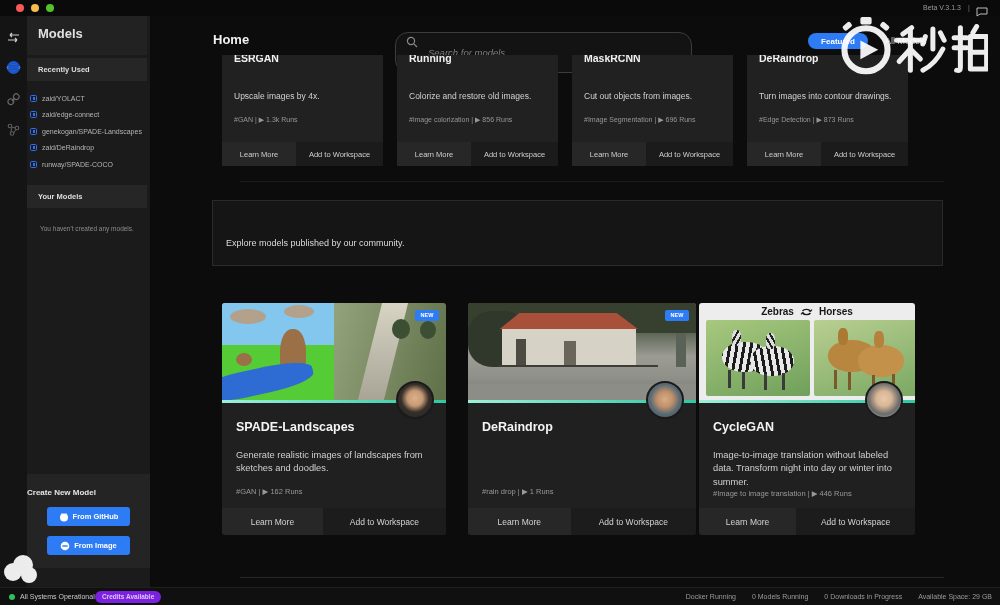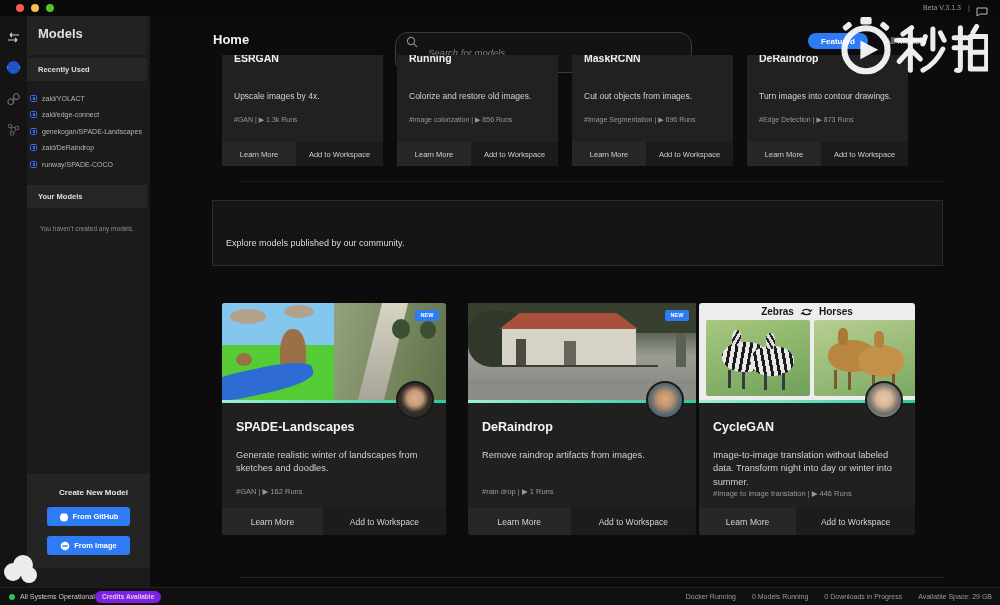--- a/index.html
+++ b/index.html
@@ -19,21 +19,21 @@
   .rail-ic { left:6px; width:15px; height:15px; display:flex; align-items:center; justify-content:center; }
   .panel { left:27px; top:16px; width:123px; height:571px; background:#1b1b1b; }
   .panel-top { left:27px; top:16px; width:120px; height:39px; background:#222; }
   .sb-title { left:38px; top:26px; font-size:13px; font-weight:bold; color:#e0e0e0; }
   .sb-header { left:27px; width:120px; height:23px; background:#262626; color:#dedede; font-size:7.5px; font-weight:bold; line-height:23px; padding-left:11px; }
   .sb-item { left:30px; width:118px; height:16px; display:flex; align-items:center; gap:5px; color:#b5b5b5; font-size:7px; cursor:pointer; }
   .mod-ic { width:7px; height:7px; border:1px solid #2d6ff0; border-radius:1.5px; position:relative; flex:0 0 auto; }
   .mod-ic:after { content:""; position:absolute; left:1.5px; top:1.5px; width:2.5px; height:2.5px; background:#2d6ff0; }
   .empty-msg { left:40px; top:225px; font-size:6.5px; color:#8d8d8d; }
   .create-panel { left:27px; top:474px; width:123px; height:94px; background:#242424; }
-  .create-title { left:27px; top:488px; width:133px; text-align:center; font-size:8px; font-weight:bold; color:#e6e6e6; }
+  .create-title { left:27px; top:488px; width:133px; text-align:left; font-size:8px; font-weight:bold; color:#e6e6e6; }
   .blue-btn { left:47px; width:83px; height:19px; background:#2d7bf5; border:none; border-radius:3px; color:#fff; font-size:7.5px; font-weight:bold; font-family:"Liberation Sans",sans-serif; display:flex; align-items:center; justify-content:center; gap:4px; cursor:pointer; }
 
   
   .home { left:213px; top:32px; font-size:13px; font-weight:bold; color:#f2f2f2; }
   .search { left:395px; top:32px; width:297px; height:41px; background:#131313; border:1px solid #3c3c3c; border-radius:13px; color:#aaa; font-size:9.5px; font-style:italic; padding-left:32px; font-family:"Liberation Sans",sans-serif; outline:none; }
   .search::placeholder { color:#7d7d7d; }
   .search-ic { left:406px; top:34px; }
   .pill { left:808px; top:33px; width:60px; height:16px; background:#2d7bf5; border:none; border-radius:8px; color:#fff; font-size:8px; font-weight:bold; cursor:pointer; font-family:"Liberation Sans",sans-serif; }
   .all-models { left:885px; top:36px; font-size:9px; color:#c4c4c4; cursor:pointer; }
 
@@ -232,21 +232,21 @@
       <div style="position:absolute;left:112px;top:0;width:112px;height:97px;background:linear-gradient(105deg,#93a37b,#5f7048)">
         <div style="position:absolute;left:36px;top:0;width:26px;height:100%;background:linear-gradient(#d8d4c4,#a8a496);transform:skewX(-14deg)"></div>
         <div style="position:absolute;left:58px;top:16px;width:18px;height:20px;background:#3c4f33;border-radius:50%"></div>
         <div style="position:absolute;left:86px;top:18px;width:16px;height:18px;background:#3c4f33;border-radius:50%"></div>
       </div>
     </div>
     <div class="new-badge">NEW</div>
     <div class="teal-line"></div>
     <div class="avatar" style="background:radial-gradient(circle at 50% 45%, #d9b28c 0%, #c79a74 30%, #352f2b 55%, #262320 100%)"></div>
     <div class="cc-title">SPADE-Landscapes</div>
-    <div class="cc-desc">Generate realistic winter of landscapes from sketches and doodles.</div>
+    <div class="cc-desc">Generate realistic images of landscapes from sketches and doodles.</div>
     <div class="cc-meta">#GAN | ▶ 162 Runs</div>
     <button class="cc-btn cc-learn">Learn More</button>
     <button class="cc-btn cc-add">Add to Workspace</button>
   </div>
 
   <div class="abs ccard" style="left:468px;width:228px">
     <div class="cc-img">
       <div style="position:absolute;inset:0;background:linear-gradient(#6a7561 0%,#55604e 28%,#9c9c94 55%,#8f8f89 78%,#75756f 100%)"></div>
       <div style="position:absolute;left:0;top:0;width:100%;height:30px;background:#37402f"></div>
       <div style="position:absolute;left:0;top:8px;width:60px;height:56px;background:#2f382a;border-radius:40%"></div>
@@ -255,21 +255,20 @@
       <div style="position:absolute;left:48px;top:36px;width:10px;height:26px;background:#4d4a42"></div>
       <div style="position:absolute;left:96px;top:38px;width:12px;height:24px;background:#6a665c"></div>
       <div style="position:absolute;left:30px;top:62px;width:160px;height:2px;background:#3e3c36"></div>
       <div style="position:absolute;left:0;bottom:0;width:100%;height:16px;background:#8b8d86"></div>
       <div style="position:absolute;right:10px;top:30px;width:10px;height:34px;background:#5a6156"></div>
     </div>
     <div class="new-badge">NEW</div>
     <div class="teal-line"></div>
     <div class="avatar" style="background:radial-gradient(circle at 50% 48%, #d8ac84 0%, #c0906a 32%, #5a6a74 60%, #47555e 100%)"></div>
     <div class="cc-title">DeRaindrop</div>
-    <div class="cc-desc">Remove raindrop artifacts from images.</div>
     <div class="cc-meta">#rain drop | ▶ 1 Runs</div>
     <button class="cc-btn cc-learn">Learn More</button>
     <button class="cc-btn cc-add">Add to Workspace</button>
   </div>
 
   <div class="abs ccard" style="left:699px;width:216px">
     <div class="cg-white">
       <div class="cg-cap">
         <span>Zebras</span>
         <svg width="13" height="10" viewBox="0 0 13 10">

